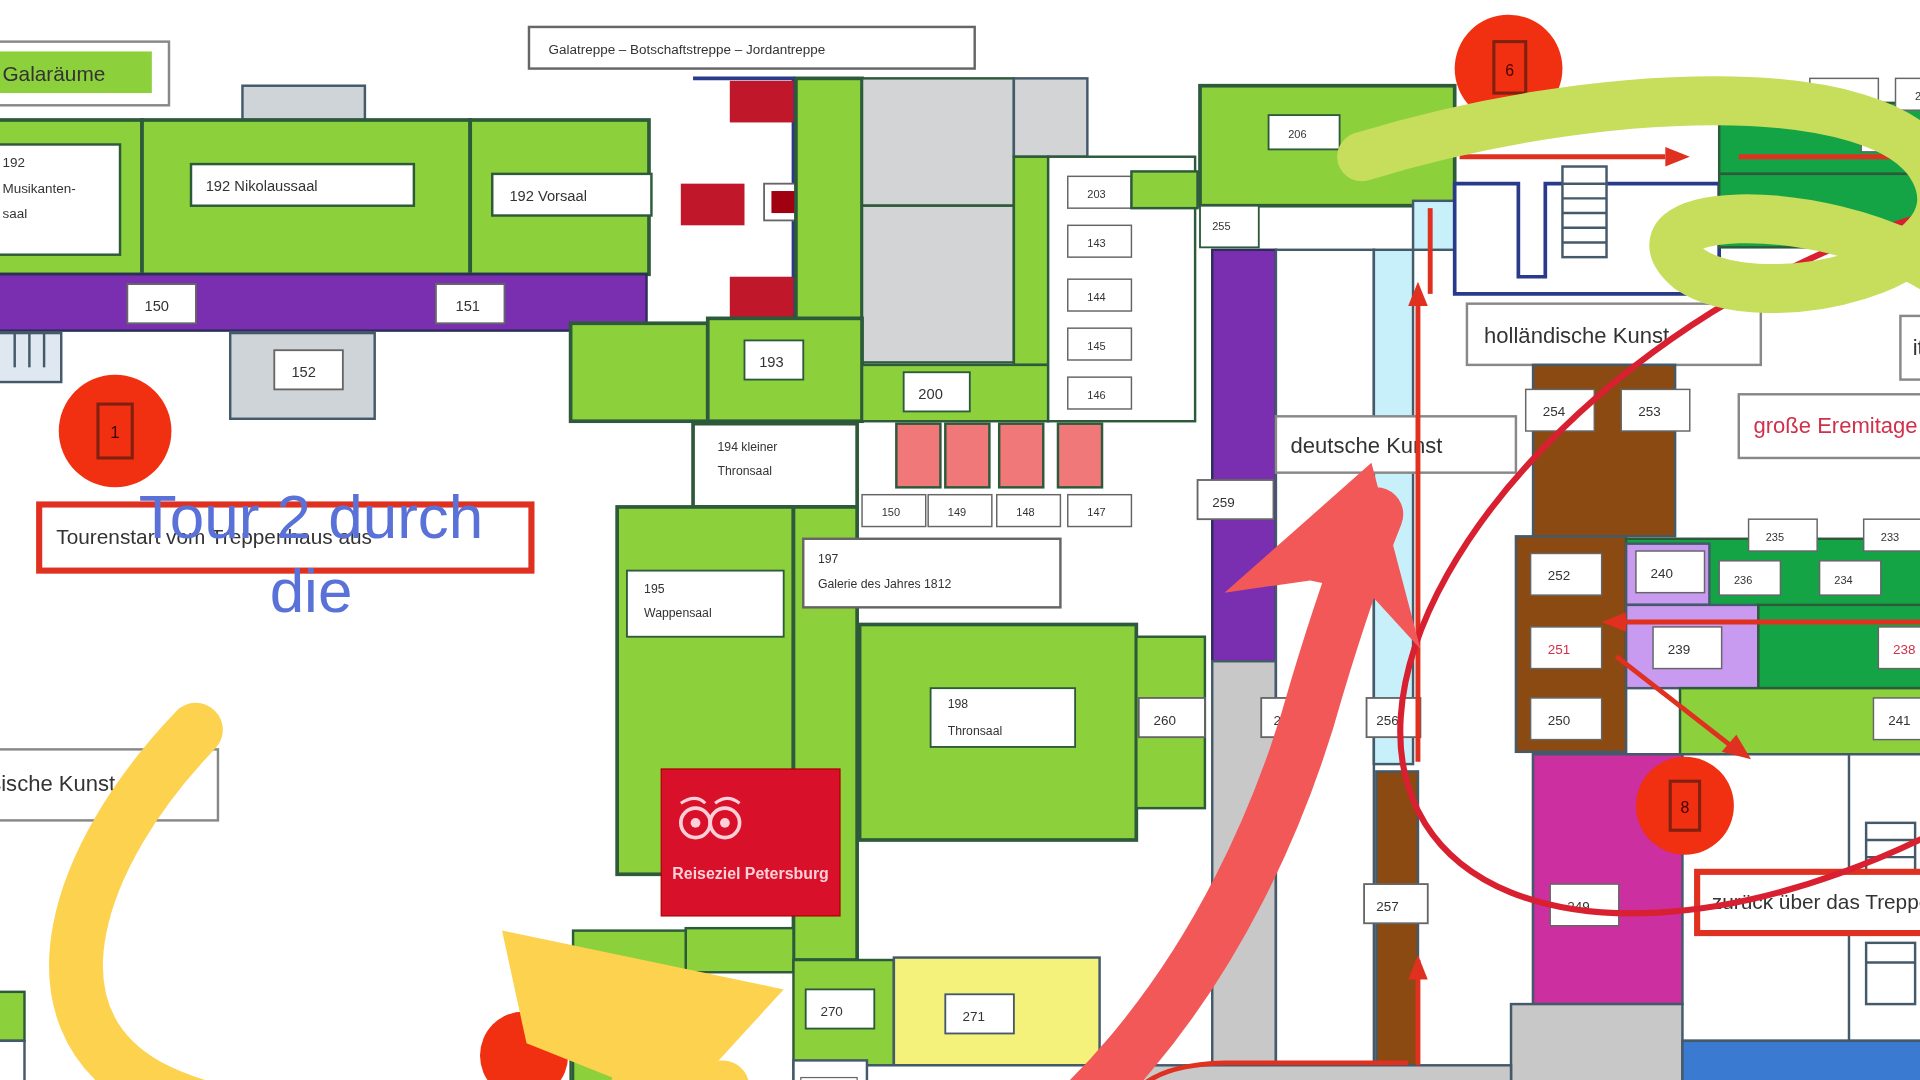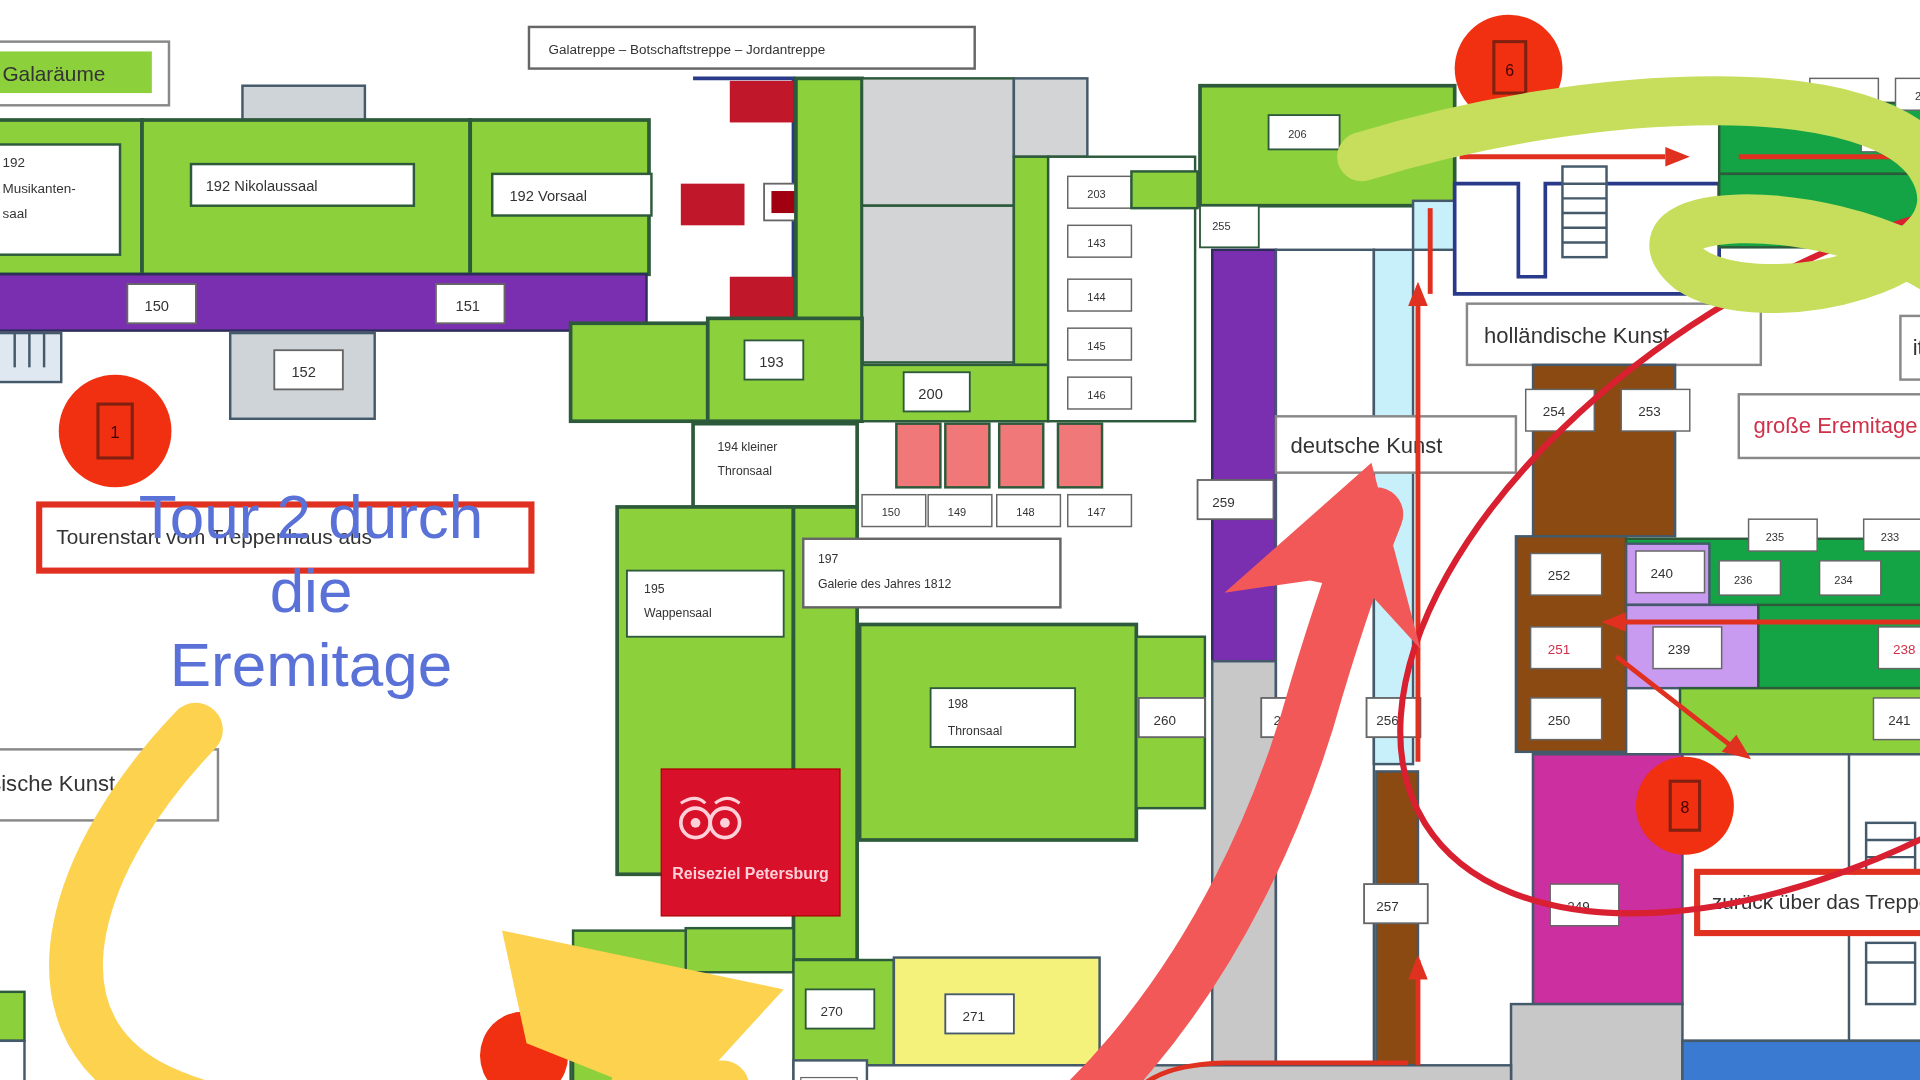--- a/index.html
+++ b/index.html
@@ -451,14 +451,13 @@
   </g>
 
   <g>
     <polygon points="1352,1080 1920,660 1920,1080" fill="#111"></polygon>
     <polygon points="1376,1080 1920,688 1920,1080" fill="#3aaeee"></polygon>
   </g>
 </svg>
 
 <div class="title-overlay">
   <div>Tour 2 durch die</div>
-  <div>Eremitage</div>
 </div>
 
 </body></html>

